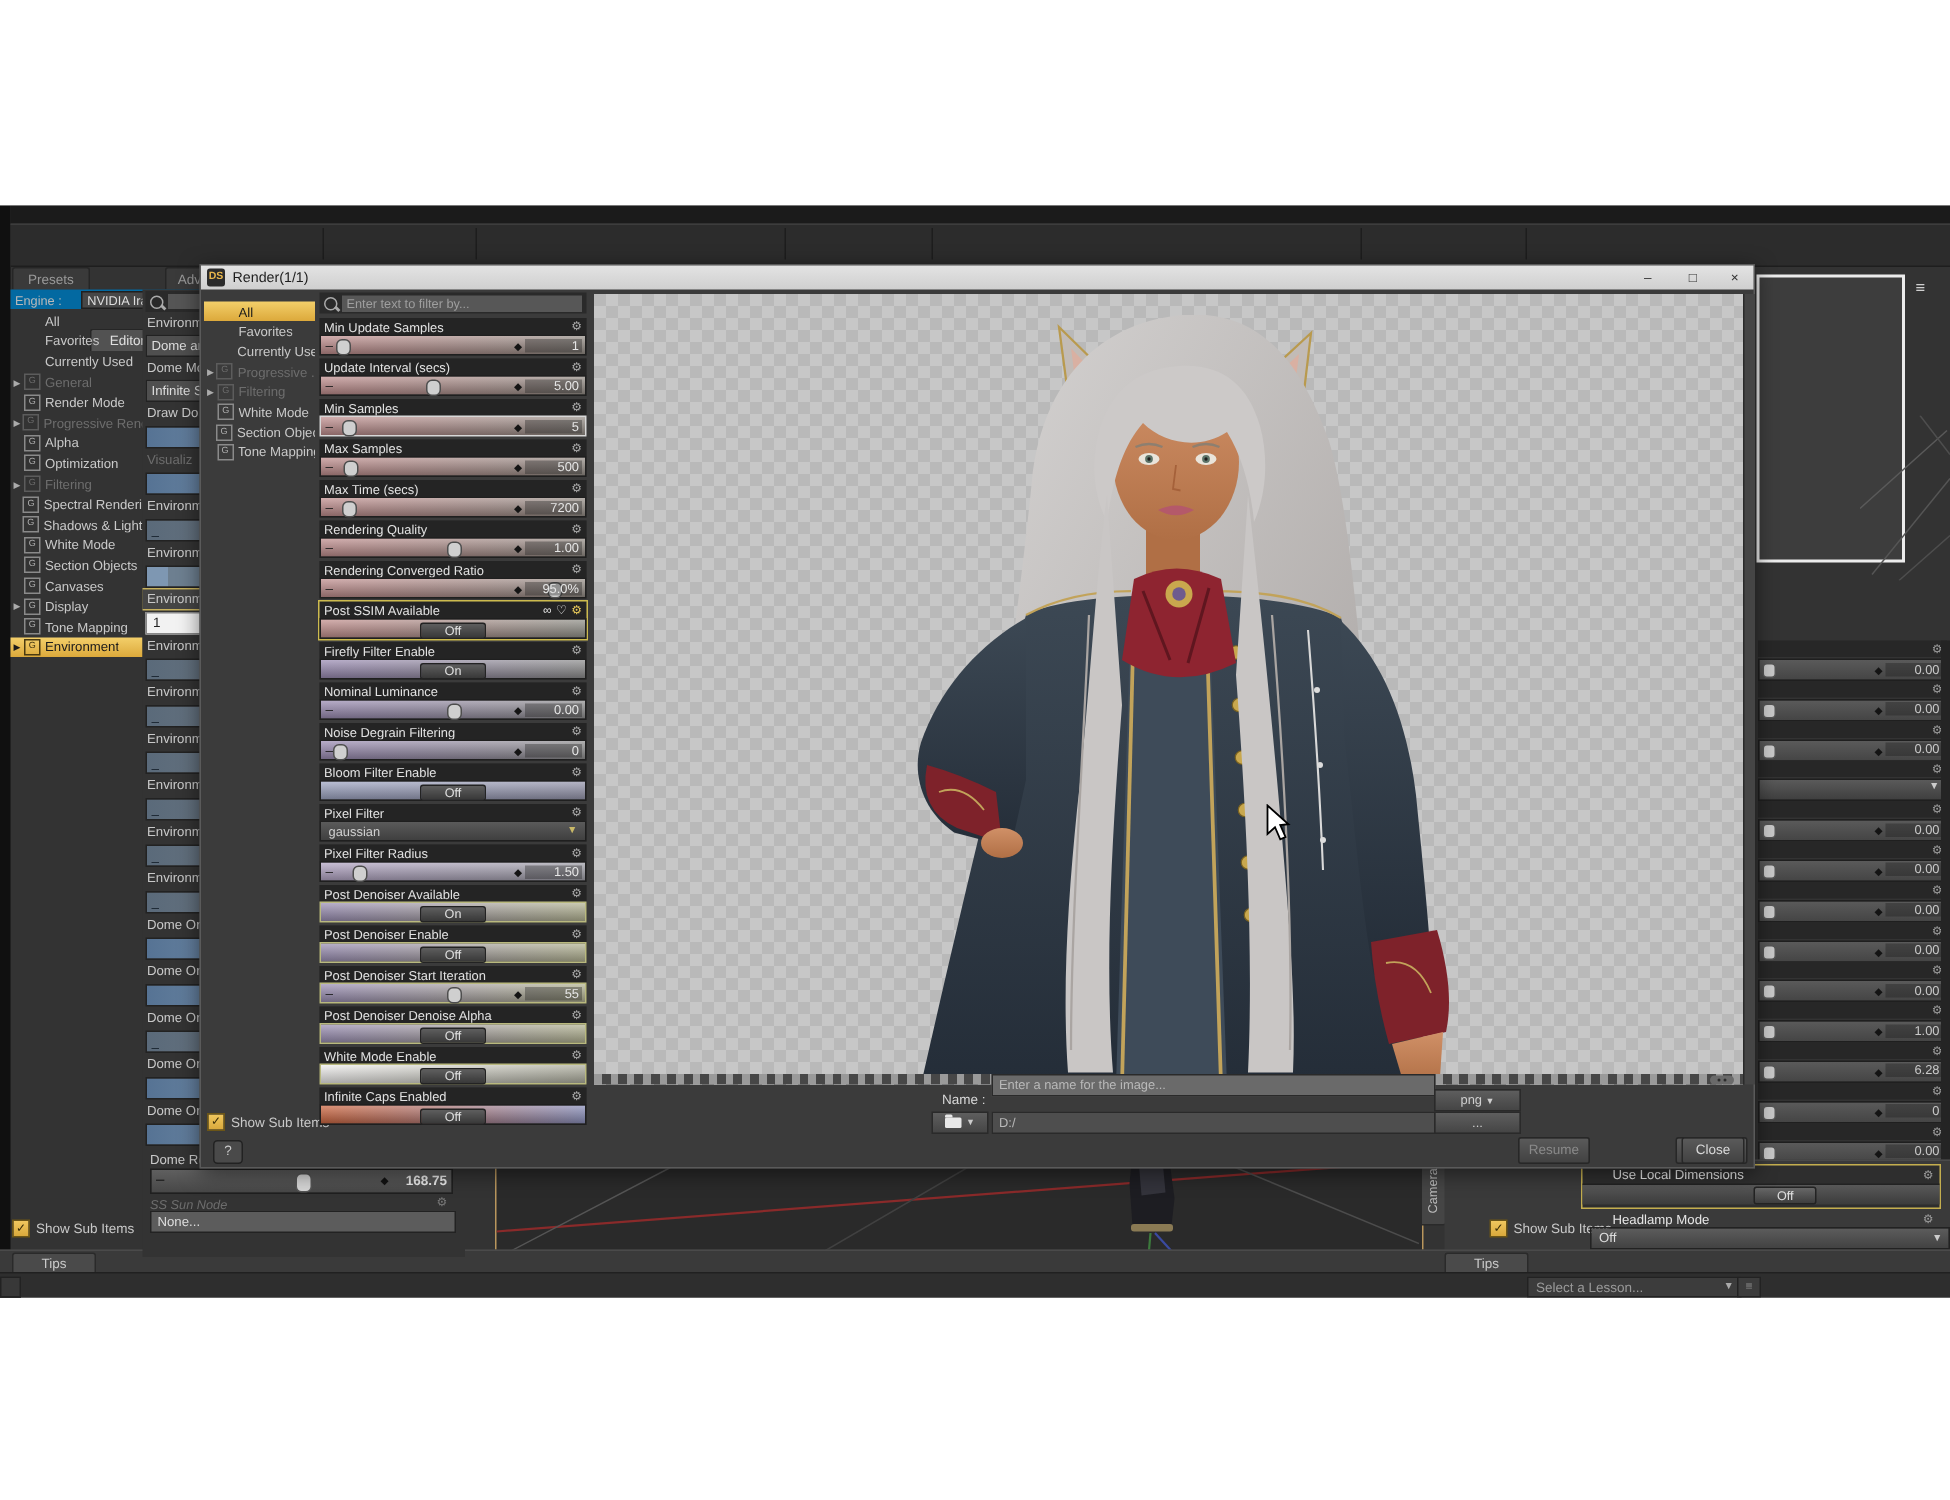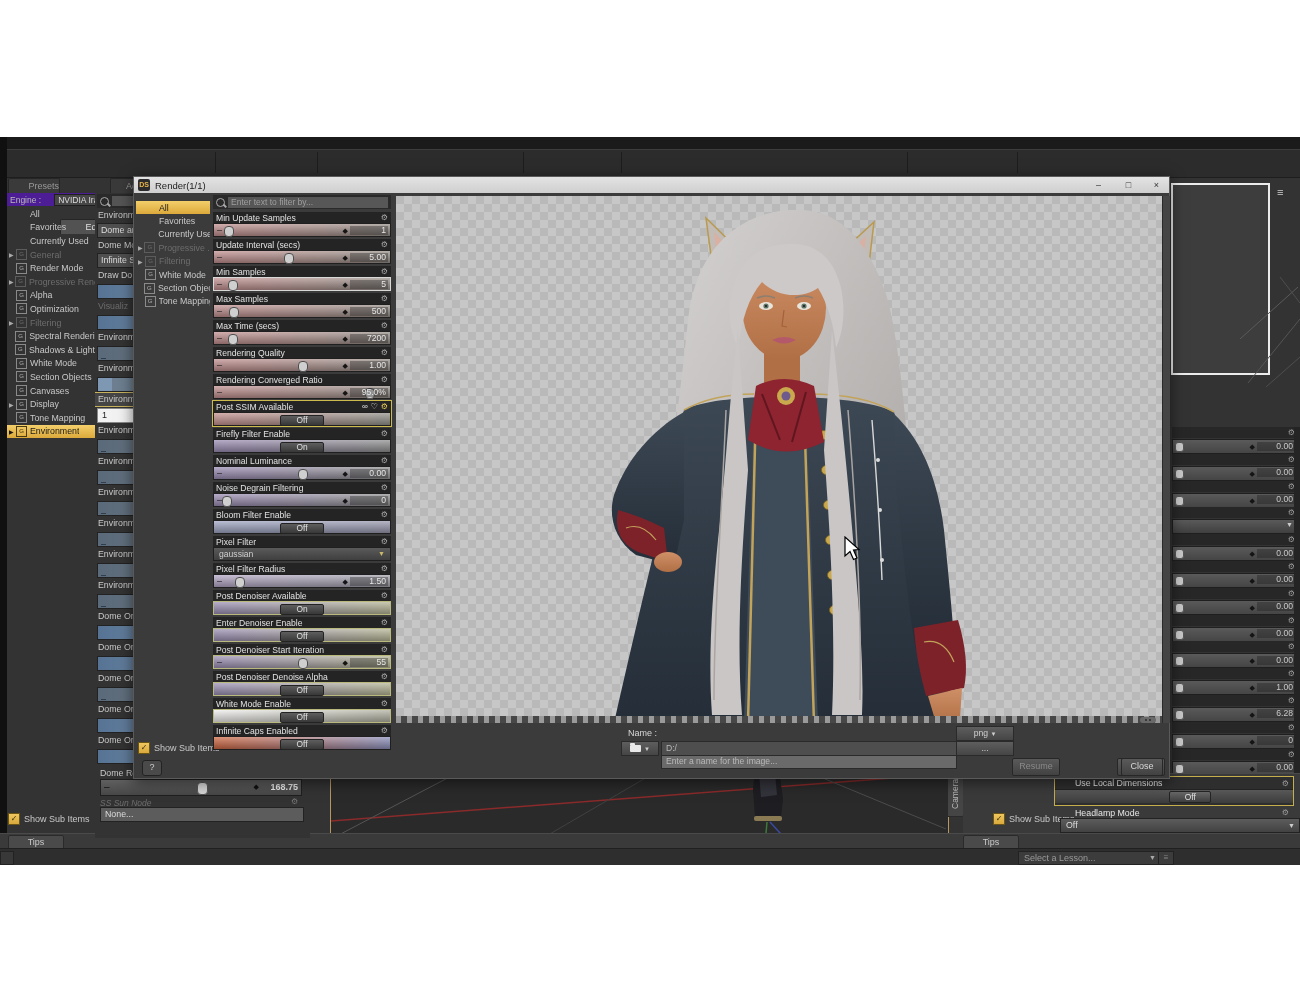--- a/index.html
+++ b/index.html
@@ -15,23 +15,23 @@
   .toolbar{position:absolute;left:7px;top:12px;width:1293px;height:27px;background:#2c2c2c;
            border-top:1px solid #3d3d3d;border-bottom:1px solid #1e1e1e;}
   .tool-icon{position:absolute;top:2px;width:22px;height:20px;color:#c9c9c9;font-size:14px;
              text-align:center;line-height:20px;}
   .tool-icon.yellow{color:#e8b64c;}
   .tool-icon.dim{color:#5f5f5f;}
   .tool-sep{position:absolute;top:2px;width:1px;height:21px;background:#1d1d1d;}
 
   
   .tab{position:absolute;top:41px;height:14px;font-size:9px;color:#999;background:#3a3a3a;
-       border:1px solid #262626;border-bottom:none;text-align:right;line-height:14px;border-radius:2px 2px 0 0;}
+       border:1px solid #262626;border-bottom:none;text-align:center;line-height:14px;border-radius:2px 2px 0 0;}
   .tab.active{background:#525252;color:#e0e0e0;margin-top:41px;}
-  .engine-row{position:absolute;left:7px;top:56px;width:126px;height:13px;background:#4c1d95;
+  .engine-row{position:absolute;left:7px;top:56px;width:126px;height:13px;background:#0369a1;
               font-size:8.5px;color:#b9b9b9;display:flex;align-items:center;gap:13px;padding-left:3px;}
   .engine-box{background:#474747;border:1px solid #1f1f1f;padding:0 3px;height:10px;line-height:10px;color:#ddd;}
   .left-list{position:absolute;left:7px;top:70px;width:88px;}
   .litem{height:13.6px;display:flex;align-items:center;font-size:8.8px;color:#c9c9c9;padding-left:2px;cursor:default;}
   .litem .larr{width:7px;font-size:6px;color:#aaa;}
   .litem .gbox{width:9px;height:9px;border:1px solid #8a8a8a;font-size:6px;line-height:9px;text-align:center;
                color:#b0b0b0;margin-right:3px;flex:none;}
   .litem .llabel{white-space:nowrap;overflow:hidden;}
   .litem.dim{color:#6d6d6d;}
   .litem.dim .gbox{border-color:#5c5c5c;color:#6d6d6d;}
@@ -841,21 +841,21 @@
               </div>
               <div class="pctrl">
 
                 <div class="ptoggle track" style="background-image: linear-gradient(rgba(255, 255, 255, 0.28), rgba(0, 0, 0, 0.28)), linear-gradient(90deg, rgb(155, 143, 181), rgb(181, 181, 148)); border-color: rgb(185, 185, 126);">
                   <span class="tbtn">On</span>
                 </div>
 
               </div>
             </div><div class="pcard">
               <div class="phead">
-                <span class="plabel">Enter Denoiser Enable</span>
+                <span class="plabel">Post Denoiser Enable</span>
                 <span class="picons">
                   <span class="ic-link" style="visibility: hidden;">∞</span>
                   <span class="ic-heart" style="visibility: hidden;">♡</span>
                   <span class="ic-gear">⚙</span>
                 </span>
               </div>
               <div class="pctrl">
 
                 <div class="ptoggle track" style="background-image: linear-gradient(rgba(255, 255, 255, 0.28), rgba(0, 0, 0, 0.28)), linear-gradient(90deg, rgb(155, 143, 181), rgb(181, 181, 148)); border-color: rgb(185, 185, 126);">
                   <span class="tbtn">Off</span>
@@ -1025,21 +1025,21 @@
         <div class="filmstrip">
           <span class="strip-pill">
               <i></i>
               <i></i>
             </span>
         </div>
       </div>
       <div class="vscroll"></div>
 
       <div class="drow-label" style="left:494px;top:551px">Name :</div>
-      <div class="dfield" style="left:527px;top:577px;width:290px">Enter a name for the image...</div>
+      <div class="dfield" style="left:527px;top:539px;width:290px">Enter a name for the image...</div>
       <div class="dbtn" style="left:822px;top:549px;width:56px">
         <span>png</span> <span style="font-size:6px">▼</span>
       </div>
       <div class="folder-btn" style="left:487px;top:564px;width:36px">
         <span class="folder-ico"></span>
         <span class="darr">▼</span>
       </div>
       <div class="dfield" style="left:527px;top:564px;width:290px;background:#4e4e4e">D:/</div>
       <div class="dbtn" style="left:822px;top:564px;width:56px">...</div>
 

